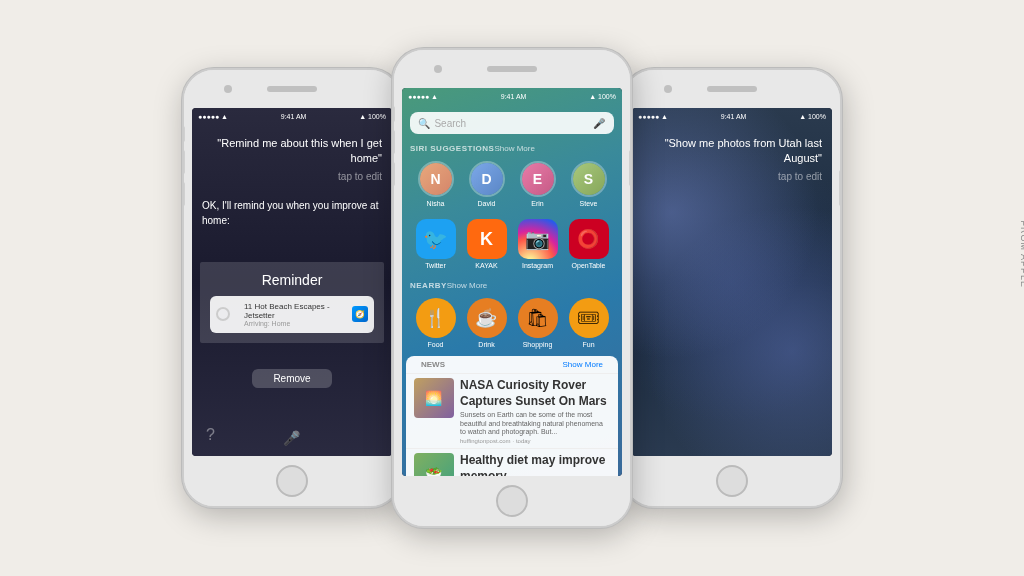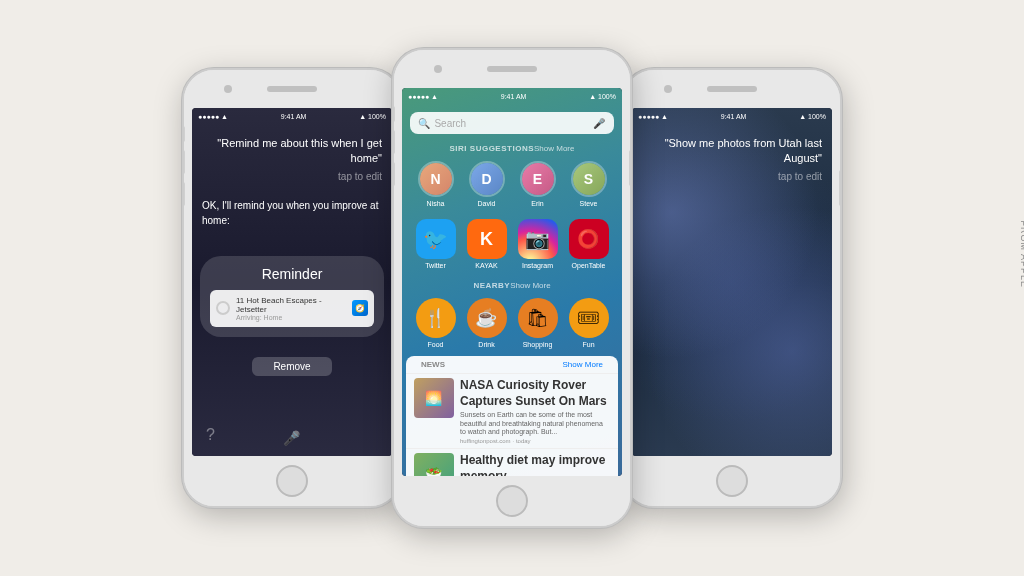--- a/index.html
+++ b/index.html
@@ -156,37 +156,37 @@
 
     .siri-response {
       padding: 8px 10px;
       color: white;
       font-size: 10px;
       line-height: 1.5;
       font-weight: 300;
     }
 
     .reminder-box {
-      margin: 20px 8px;
+      margin: 26px 8px;
       background: rgba(255,255,255,0.15);
-      border-radius: 21px;
+      border-radius: 2px;
       padding: 10px;
     }
 
     .reminder-title {
       text-align: center;
       color: white;
       font-size: 14px;
       margin-bottom: 8px;
     }
 
     .reminder-item {
       display: flex;
       align-items: center;
-      gap: 6px;
+      gap: 14px;
       padding: 6px;
       background: rgba(255,255,255,0.9);
       border-radius: 6px;
     }
 
     .reminder-circle {
       width: 14px;
       height: 14px;
       border-radius: 50%;
       border: 2px solid #ccc;
@@ -246,21 +246,21 @@
       flex: 1;
     }
 
     .mic-icon-small {
       color: #e74c3c;
       font-size: 10px;
     }
 
     .section-header {
       display: flex;
-      justify-content: center;
+      justify-content: flex-start;
       align-items: center;
       padding: 4px 8px;
     }
 
     .section-title {
       font-size: 8px;
       color: rgba(255,255,255,0.7);
       font-weight: 600;
       letter-spacing: 0.5px;
     }

